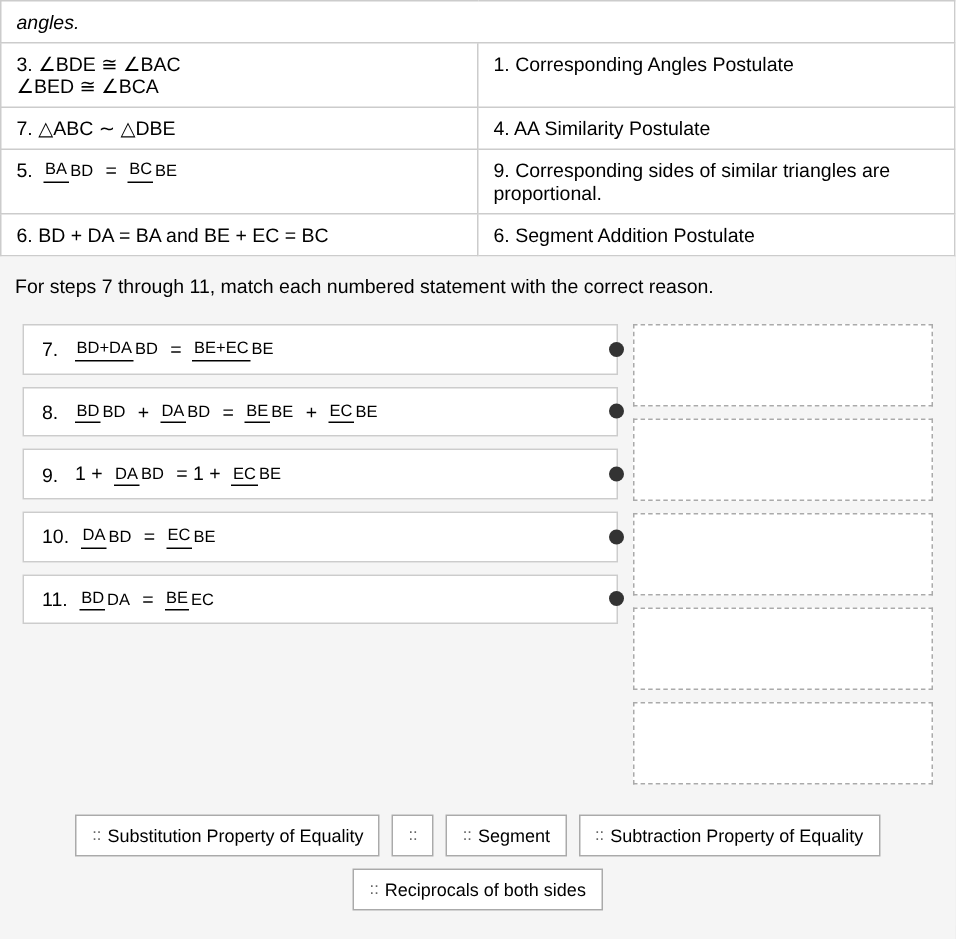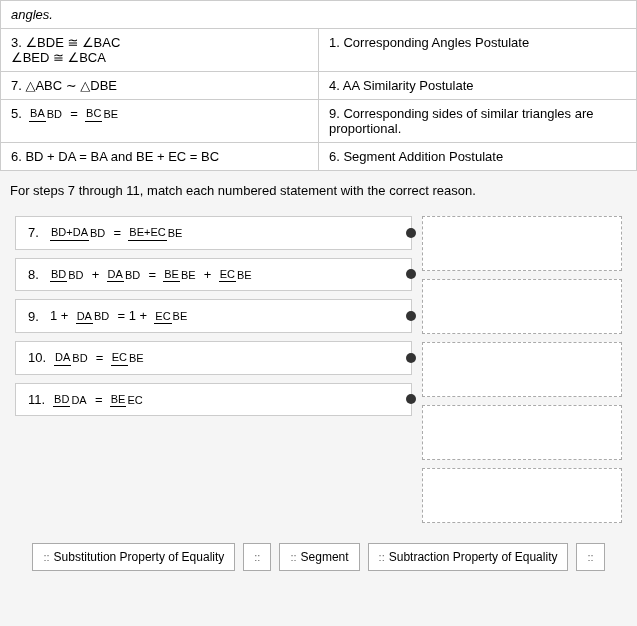--- a/index.html
+++ b/index.html
@@ -320,16 +320,17 @@
     <button class="choice-btn">
       <span class="drag-icon">::</span>
       <span>Segment</span>
     </button>
     <button class="choice-btn">
       <span class="drag-icon">::</span>
       <span>Subtraction Property of Equality</span>
     </button>
     <button class="choice-btn">
       <span class="drag-icon">::</span>
+      <span>Reciprocals of both sides</span>
     </button>
   </div>
 
 </div>
 
 </body></html>

